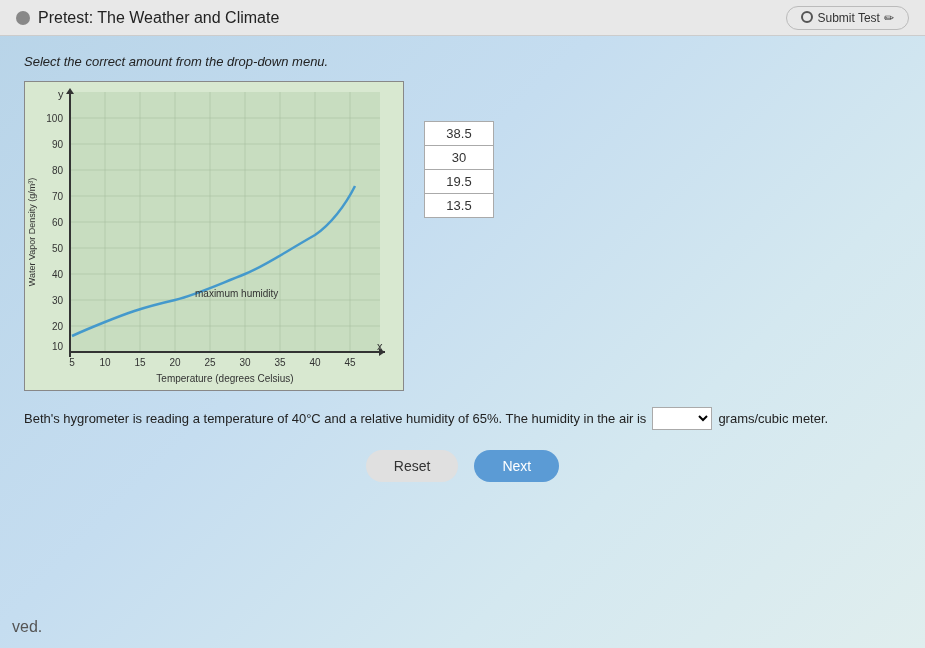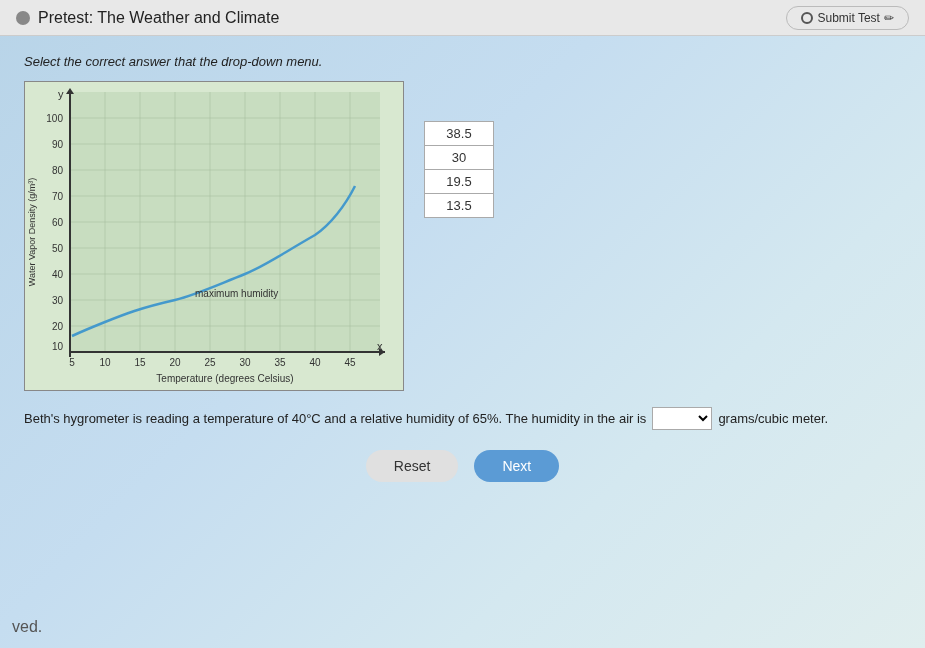--- a/index.html
+++ b/index.html
@@ -26,21 +26,21 @@
     }
     .submit-btn {
       background: #e8e8e8;
       border: 1px solid #bbb;
       border-radius: 12px;
       padding: 4px 14px;
       font-size: 12px;
       color: #333;
       cursor: pointer;
       display: flex;
-      align-items: center;
+      align-items: flex-start;
       gap: 4px;
     }
     .content-area {
       padding: 18px 24px;
       position: relative;
     }
     .instruction {
       font-size: 13px;
       color: #222;
       margin-bottom: 12px;
@@ -159,21 +159,21 @@
     <span class="page-title">Pretest: The Weather and Climate</span>
   </div>
   <button class="submit-btn">
     <span class="submit-circle"></span>
     <span>Submit Test</span>
     <span>✏</span>
   </button>
 </div>
 
 <div class="content-area">
-  <p class="instruction">Select the correct answer that the drop-down menu.</p>
+  <p class="instruction">Select the correct amount from the drop-down menu.</p>
 
   <div class="graph-and-dropdown">
 
     <div class="graph-container">
       <svg class="graph-svg" viewBox="0 0 380 310">
 
         <rect x="45" y="10" width="310" height="260" fill="#c8ddc0"></rect>
 
         <g stroke="#a0b898" stroke-width="0.5">
           <line x1="80" y1="10" x2="80" y2="270"></line>

